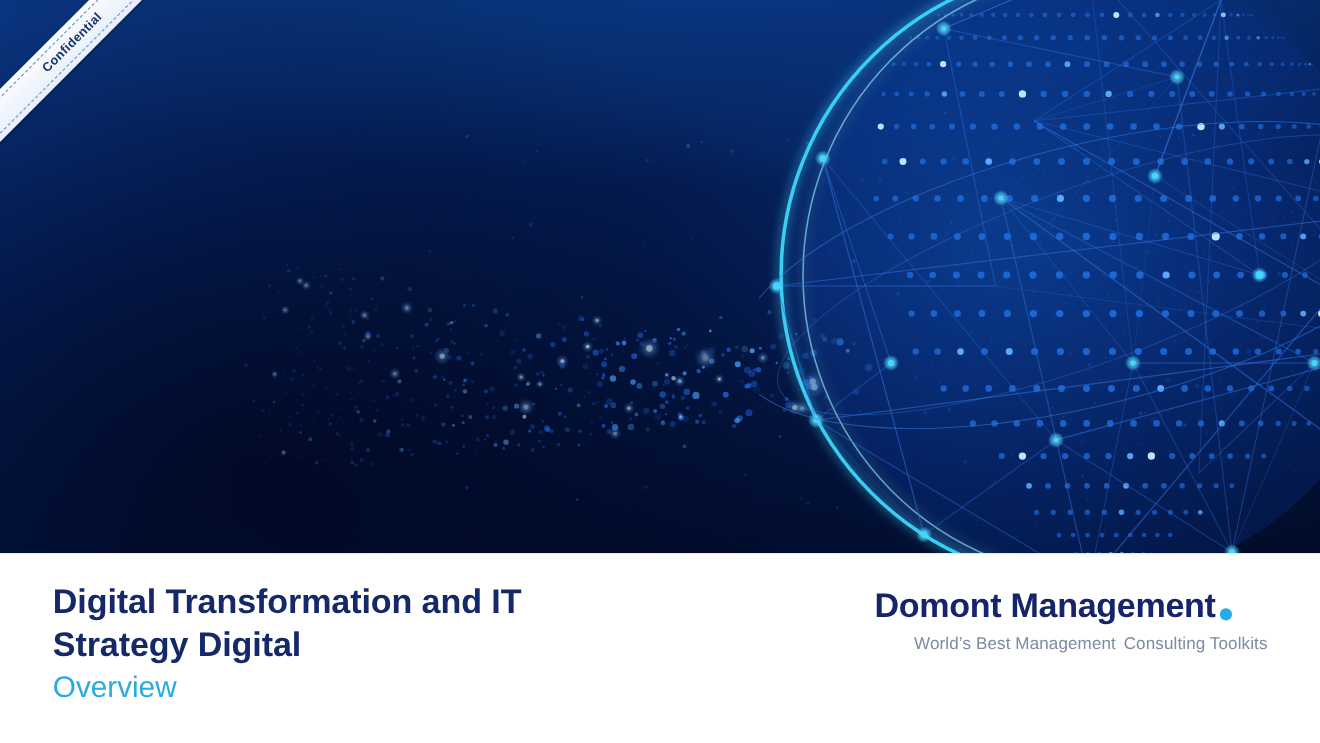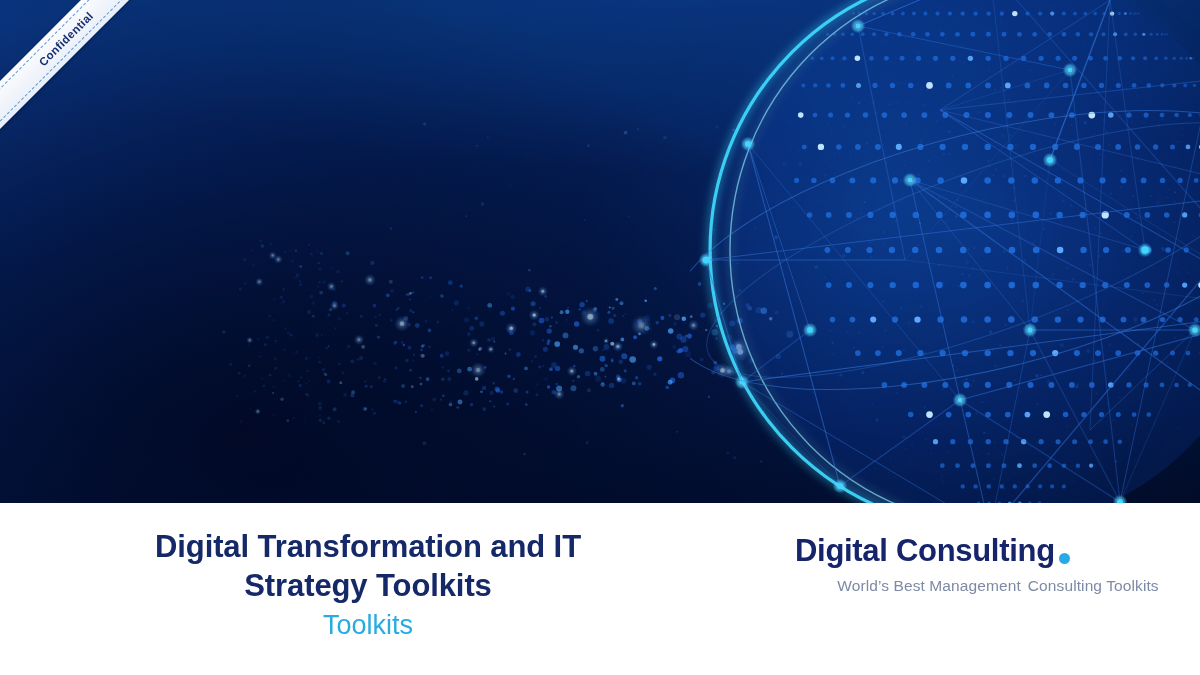--- a/index.html
+++ b/index.html
@@ -36,21 +36,21 @@
         box-shadow:0 1px 3px rgba(0,0,0,.35);
         display:flex;align-items:center;justify-content:center;}
   .ribbon::before,.ribbon::after{content:"";position:absolute;left:0;right:0;height:0;
         border-top:1px dashed #5b9bd5;}
   .ribbon::before{top:5px;}
   .ribbon::after{bottom:5px;}
   .ribbon-text{font-size:11.5px;font-weight:bold;color:#17306e;
         letter-spacing:.4px;white-space:nowrap;}
 
   
-  .footer{position:absolute;left:0;top:503px;width:1200px;height:172px;background:#ffffff;text-align:center;}
+  .footer{position:absolute;left:0;top:503px;width:1200px;height:172px;background:#ffffff;}
 
   .title-block{position:absolute;left:48px;top:24px;width:640px;}
   .title-line{font-size:31px;font-weight:bold;color:#152868;line-height:1.26;
         letter-spacing:-.1px;white-space:nowrap;}
   .subtitle{font-size:27px;font-weight:normal;color:#29ABE2;line-height:1.3;
         margin-top:3px;}
 
   .logo-block{position:absolute;left:795px;top:32px;width:370px;}
   .logo-row{display:flex;align-items:flex-end;}
   .logo-name{font-size:31px;font-weight:bold;color:#16256b;letter-spacing:-.3px;
@@ -1937,27 +1937,27 @@
 
     <div class="ribbon">
       <span class="ribbon-text">Confidential</span>
     </div>
   </div>
 
   <div class="footer">
 
     <div class="title-block">
       <div class="title-line">Digital Transformation and IT</div>
-      <div class="title-line">Strategy Toolkits</div>
-      <div class="subtitle">Toolkits</div>
+      <div class="title-line">Strategy Digital</div>
+      <div class="subtitle">Overview</div>
     </div>
 
     <div class="logo-block">
       <div class="logo-row">
-        <span class="logo-name">Digital Consulting</span>
+        <span class="logo-name">Domont Management</span>
         <span class="logo-dot"></span>
       </div>
       <div class="logo-tagline">
         <span>World’s Best Management</span><span class="tag-gap"></span><span>Consulting Toolkits</span>
       </div>
     </div>
   </div>
 </div>
 
 </body></html>

